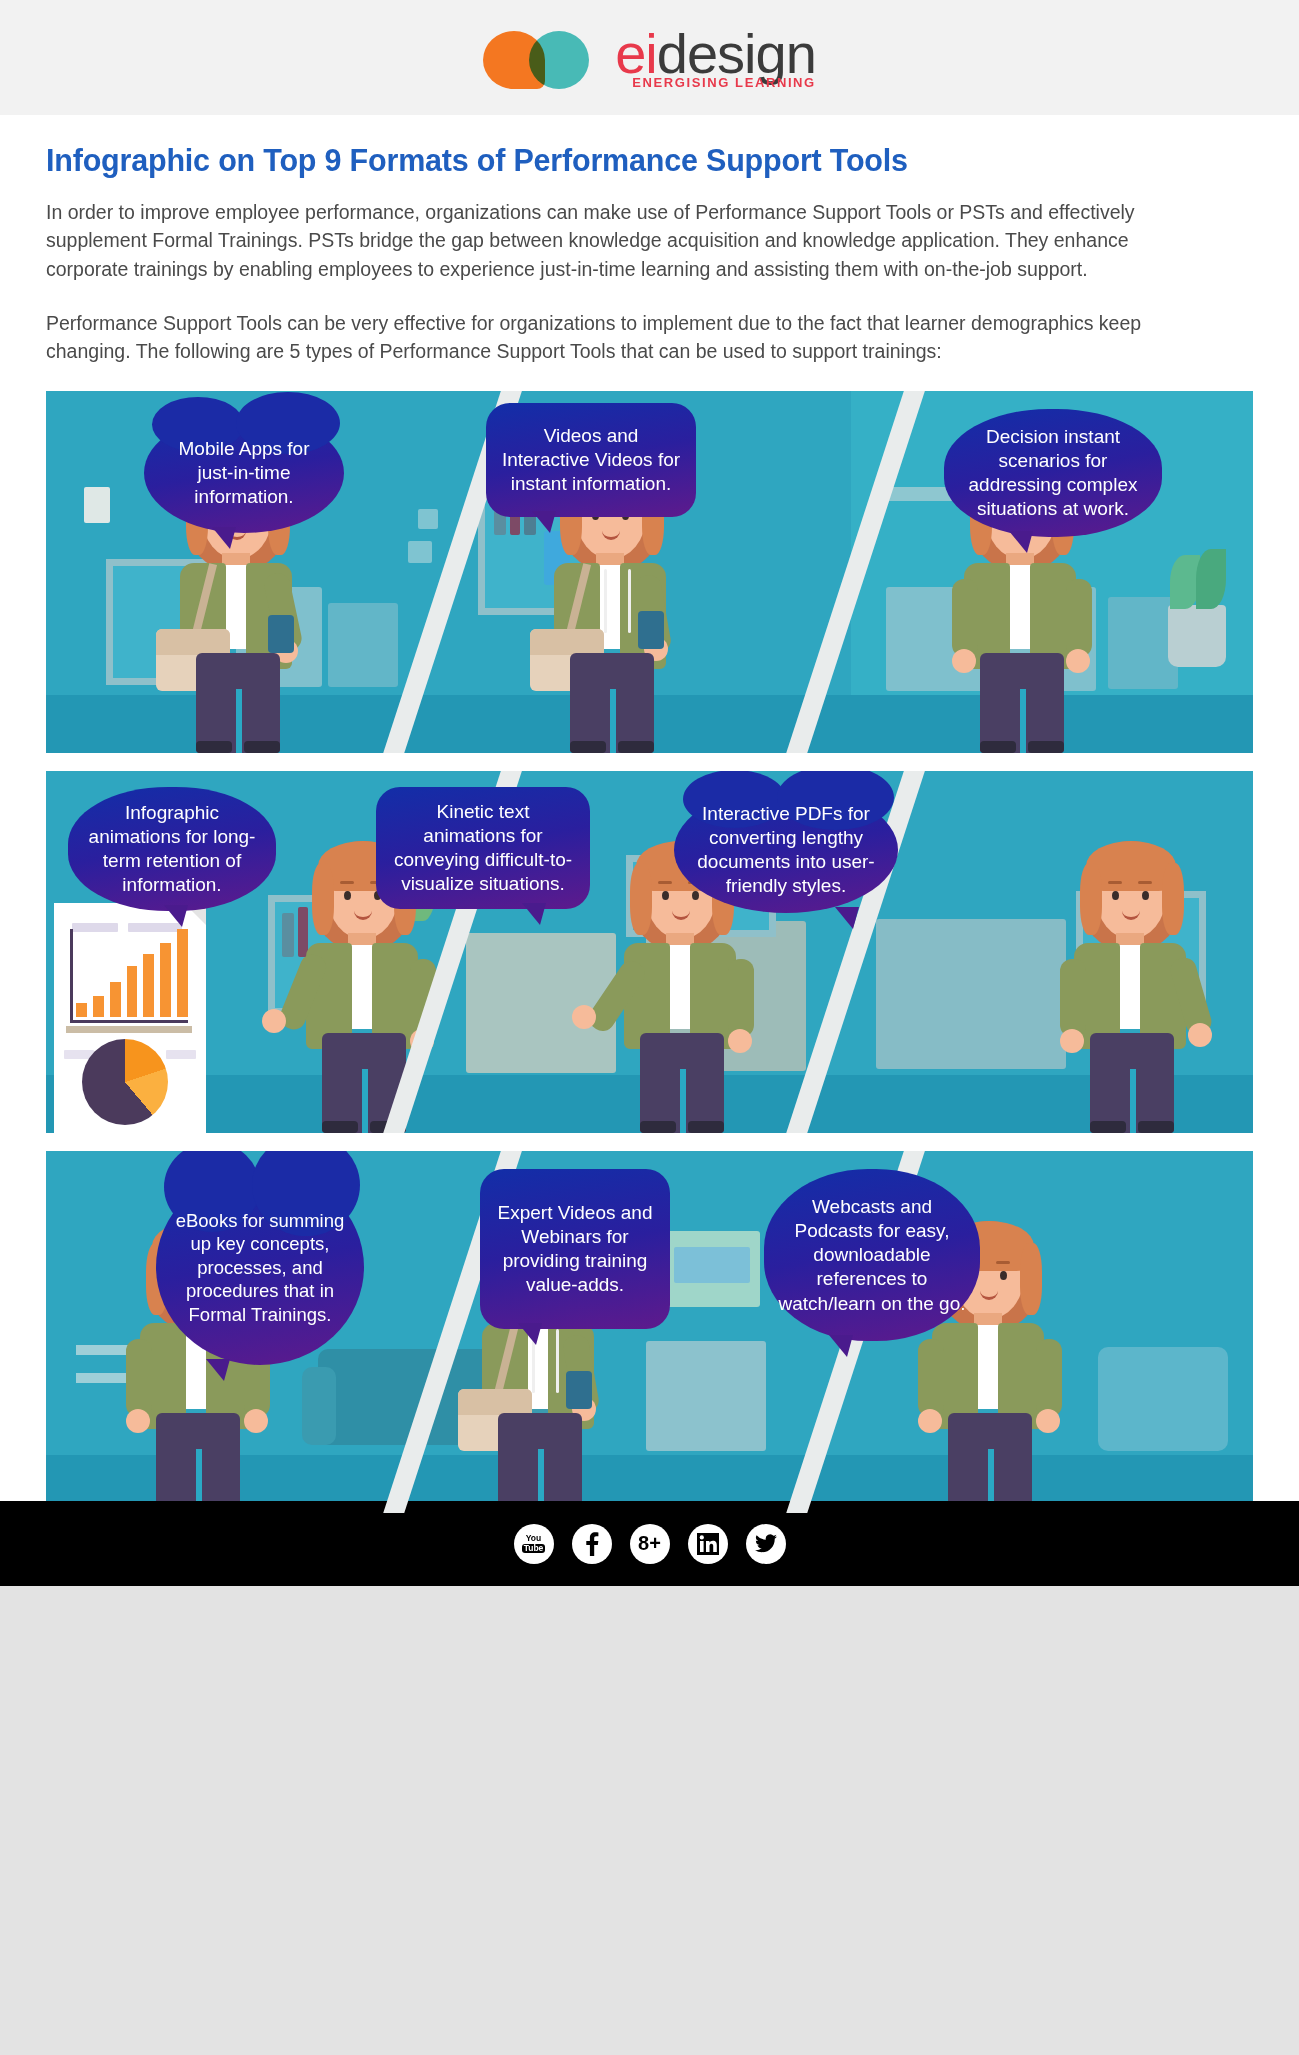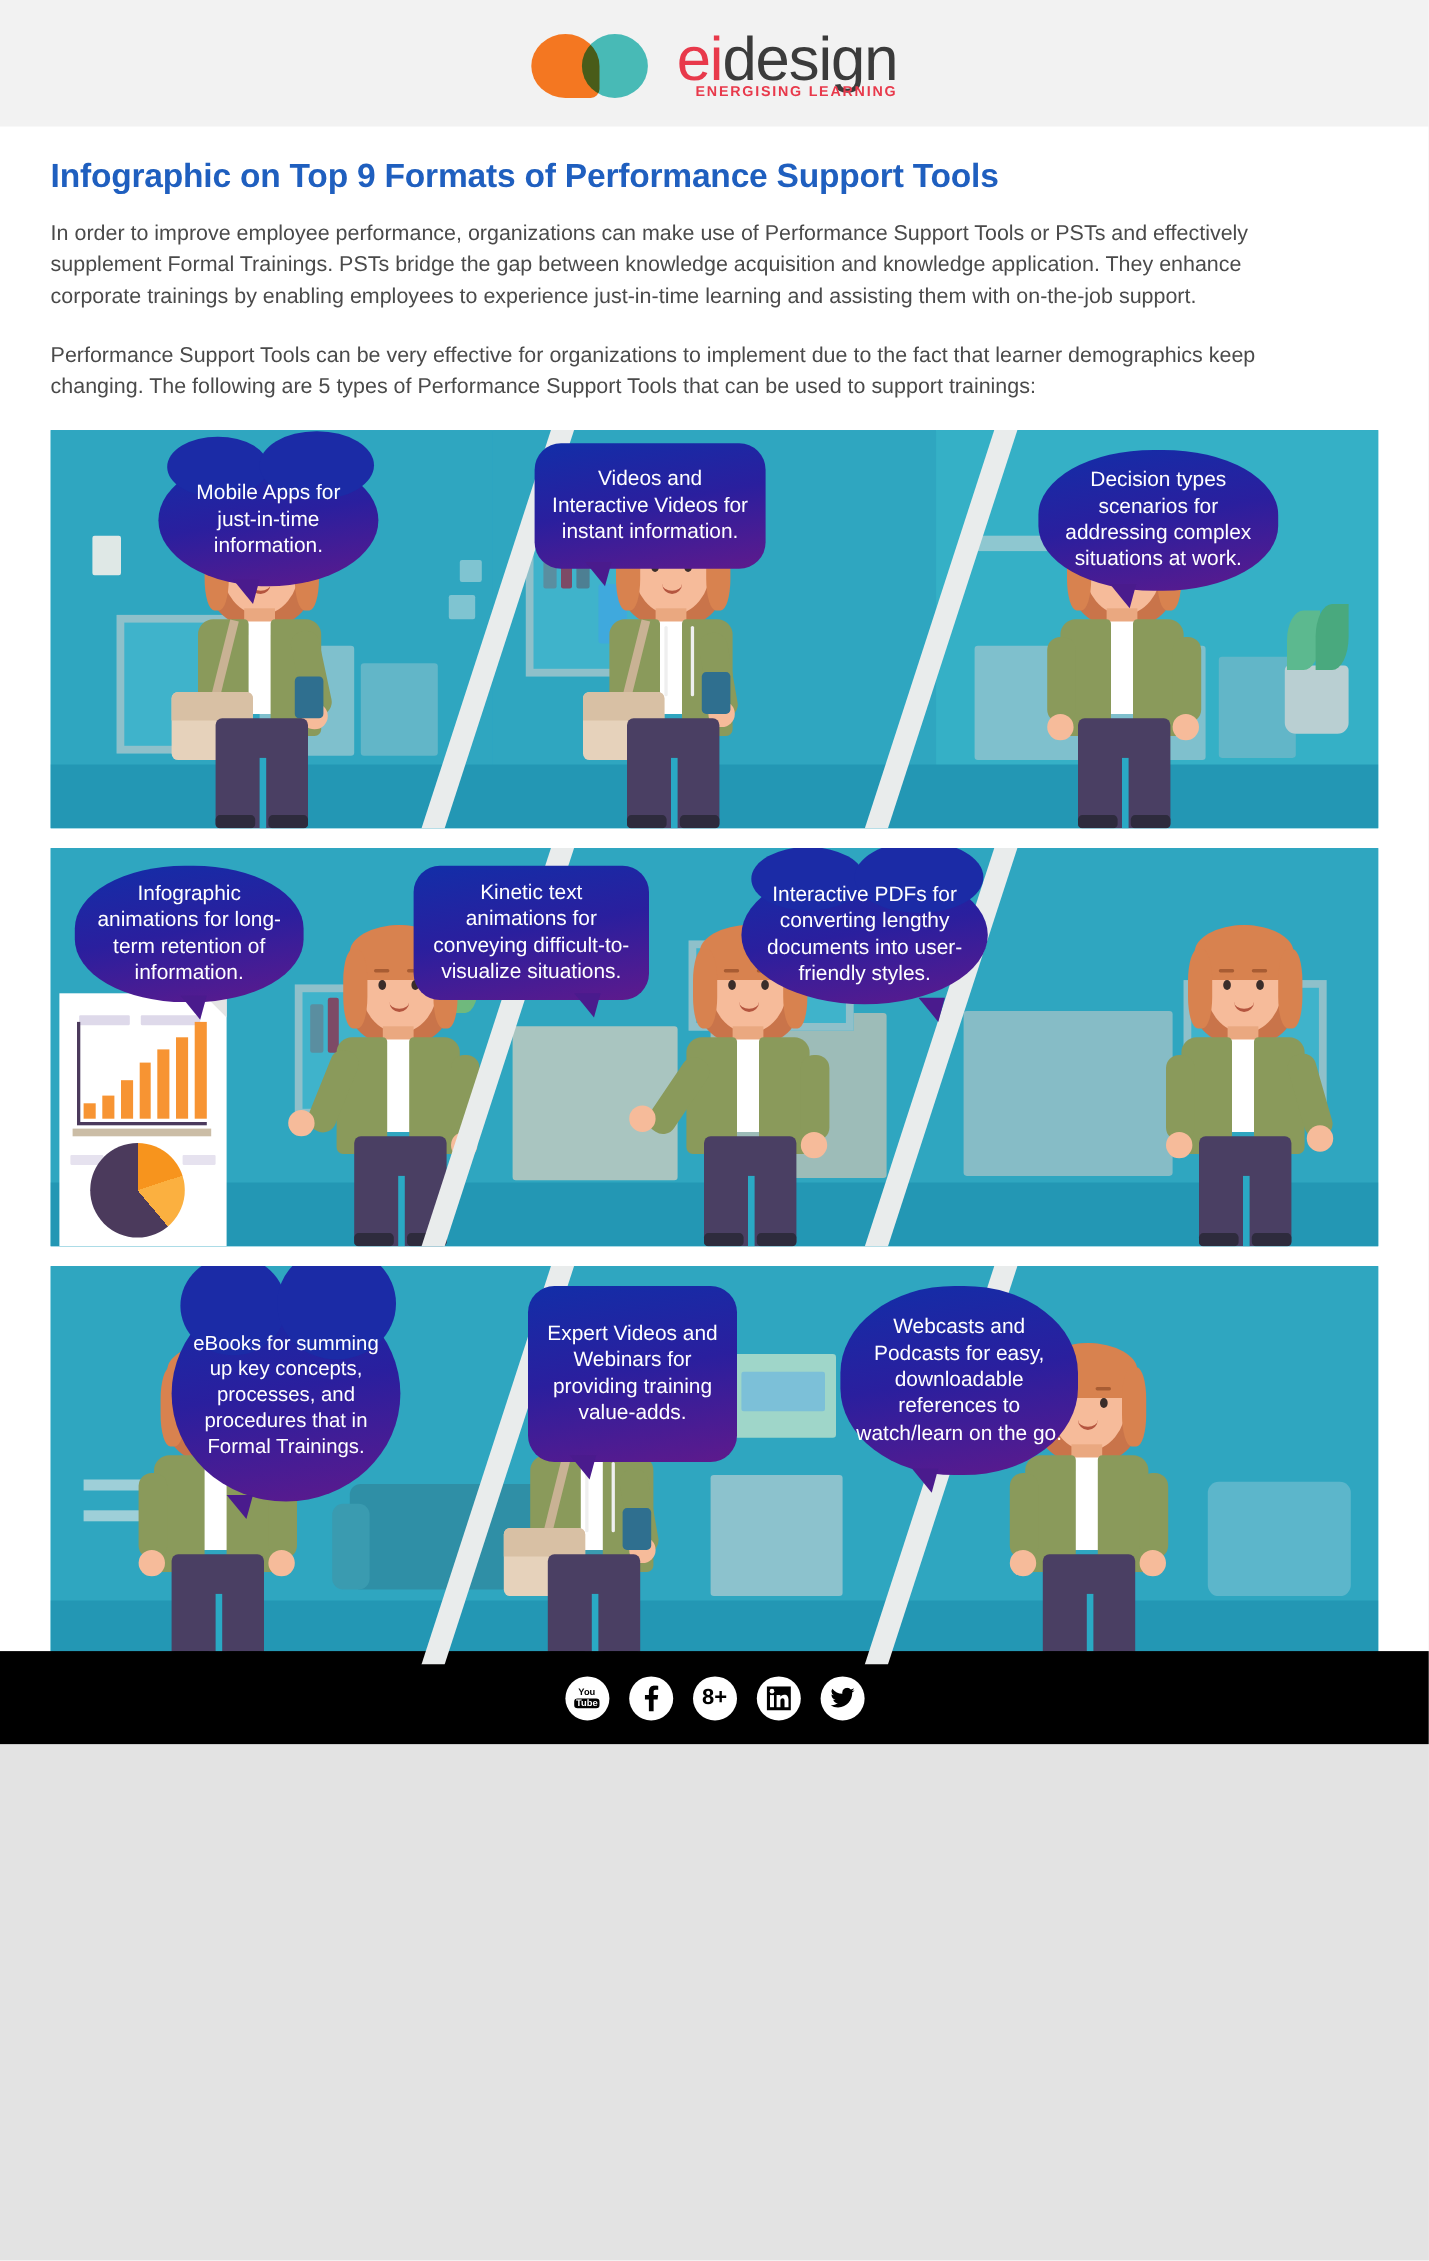--- a/index.html
+++ b/index.html
@@ -299,21 +299,21 @@
 
       <div class="bubble cloud" style="left:98px;top:22px;width:200px;height:120px;">
         <span>Mobile Apps for just-in-time information.</span>
         <i class="tail" style="left:34%;"></i>
       </div>
       <div class="bubble rounded" style="left:440px;top:12px;width:210px;height:114px;">
         <span>Videos and Interactive Videos for instant information.</span>
         <i class="tail" style="left:22%;"></i>
       </div>
       <div class="bubble oval" style="left:898px;top:18px;width:218px;height:128px;">
-        <span>Decision types scenarios for addressing complex situations at work.</span>
+        <span>Decision instant scenarios for addressing complex situations at work.</span>
         <i class="tail" style="left:30%;"></i>
       </div>
     </div>
 
     <div class="row">
       <div class="bg">
         <div class="wall-light" style="left:0;top:0;width:1207px;height:100%;background:#2fa6c0;"></div>
         <div class="shelf-frame" style="left:222px;top:124px;width:120px;height:120px;"></div>
         <div class="book" style="left:236px;top:142px;width:12px;height:44px;background:#5a8ea0;"></div>
         <div class="book" style="left:252px;top:136px;width:10px;height:50px;background:#7d4a66;"></div>

